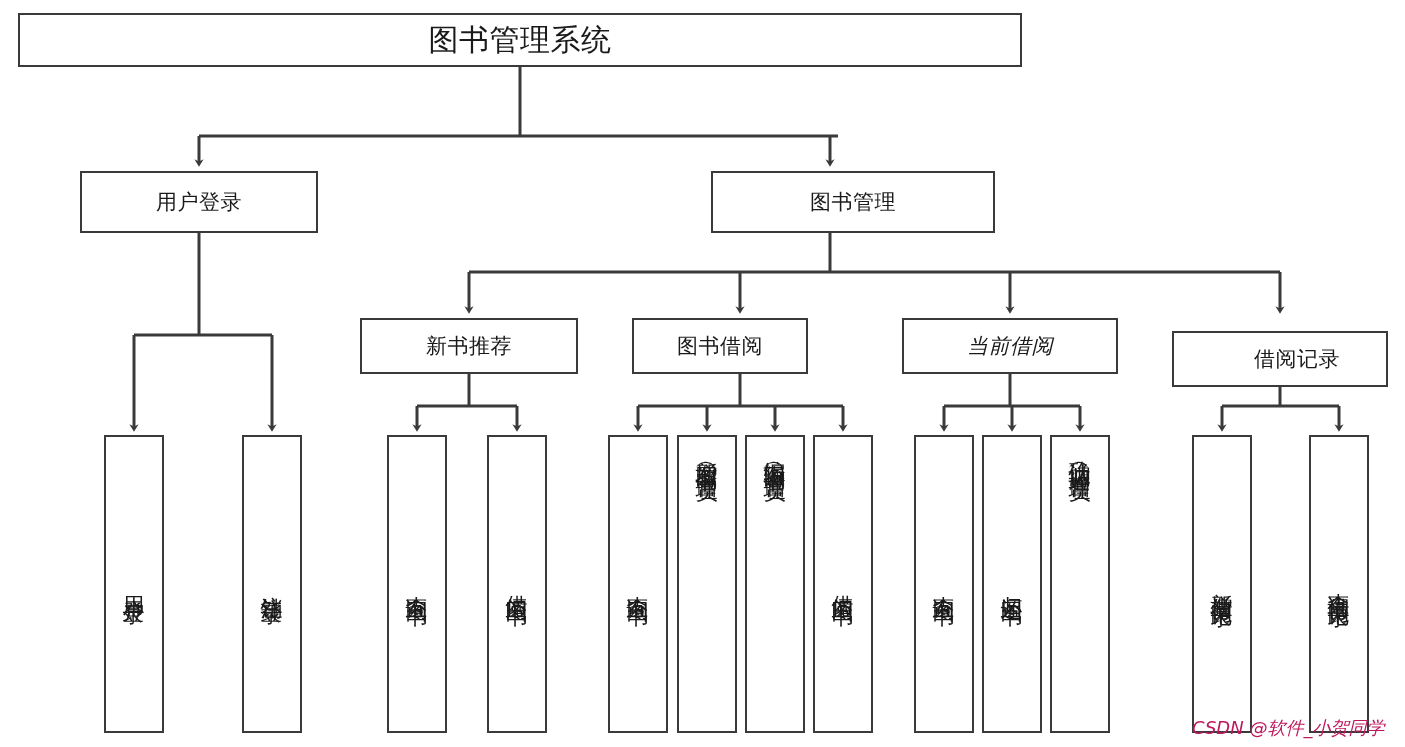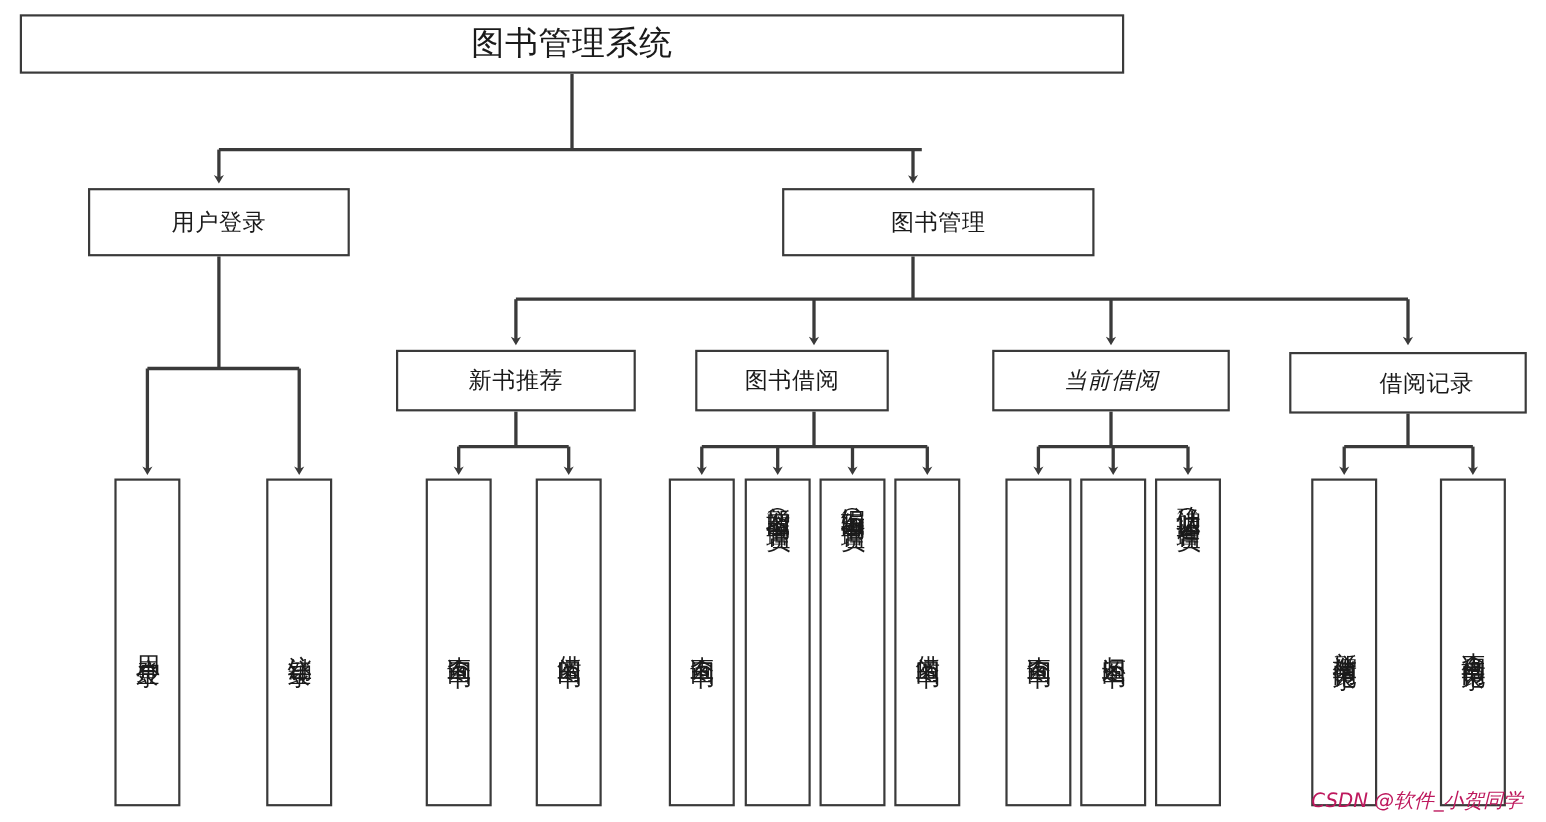--- a/index.html
+++ b/index.html
@@ -147,21 +147,21 @@
 
   <div class="node h" style="left:360px; top:318px; width:218px; height:56px;">
     <span class="label">新书推荐</span>
   </div>
   <div class="node h" style="left:632px; top:318px; width:176px; height:56px;">
     <span class="label">图书借阅</span>
   </div>
   <div class="node h" style="left:902px; top:318px; width:216px; height:56px;font-style:italic;">
     <span class="label">当前借阅</span>
   </div>
-  <div class="node h" style="left:1172px; top:320px; width:216px; height:56px;padding-left:34px;">
+  <div class="node h" style="left:1172px; top:331px; width:216px; height:56px;padding-left:34px;">
     <span class="label">借阅记录</span>
   </div>
 
   <div class="node v mid" style="left:104px; top:435px; width:60px; height:298px;">
     <span class="label">用户登录</span>
   </div>
   <div class="node v mid" style="left:242px; top:435px; width:60px; height:298px;">
     <span class="label">注销登录</span>
   </div>
   <div class="node v mid" style="left:387px; top:435px; width:60px; height:298px;">

